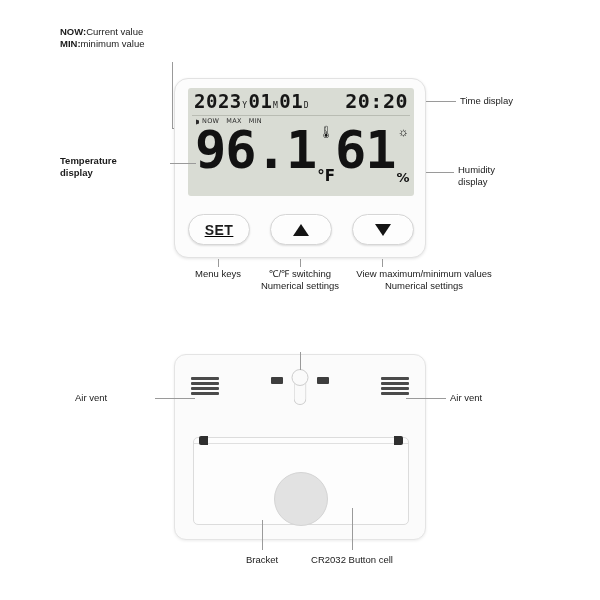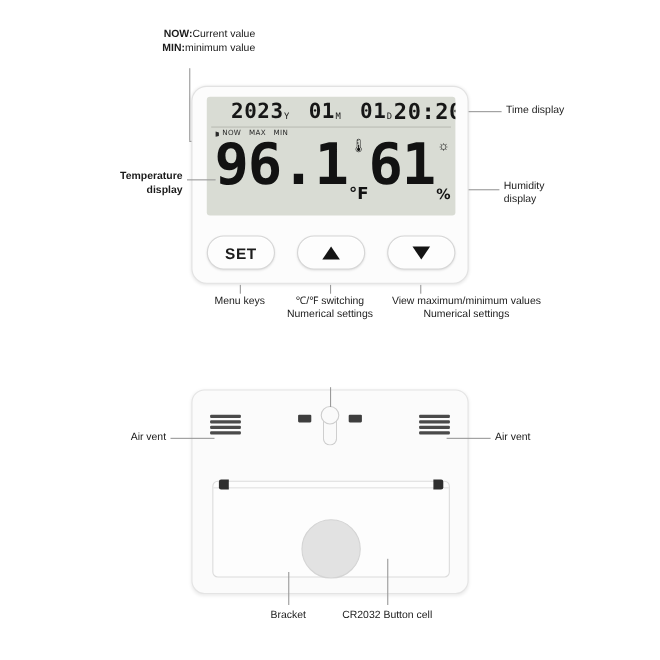--- a/index.html
+++ b/index.html
@@ -18,21 +18,21 @@
 
   
   .label {
     position: absolute;
     font-size: 9.5px;
     color: #1a1a1a;
     line-height: 1.25;
     white-space: nowrap;
   }
   .label.center { text-align: center; }
-  .label.right  { text-align: right; }
+  .label.right  { text-align: left; }
   .lbl-bold { font-weight: bold; }
 
   .leader {
     position: absolute;
     background: #9a9a9a;
     height: 1px;
   }
   .leader.v { width: 1px; height: auto; }
 
   
@@ -64,21 +64,20 @@
   .datepart {
     display: flex; align-items: flex-end;
     letter-spacing: 0.5px;
   }
   .big-d {
     font-family: "DejaVu Sans Mono", monospace;
     font-size: 19px;
     font-weight: bold;
     color: #161616;
     line-height: 1;
-    margin-left: 16px;
   }
   .unit-d {
     font-family: "DejaVu Sans Mono", monospace;
     font-size: 8px;
     color: #161616;
     line-height: 1;
     padding-bottom: 1px;
     padding-left: 0.5px;
     padding-right: 1px;
   }
@@ -166,20 +165,21 @@
     align-items: center;
   }
   .btn {
     width: 62px; height: 31px;
     border-radius: 16px;
     background: #fdfdfd;
     border: 1px solid #d6d6d6;
     box-shadow: 0 1px 2px rgba(0,0,0,0.12), inset 0 1px 0 #ffffff;
     display: flex; align-items: center; justify-content: center;
     cursor: pointer;
+    text-decoration: underline;
   }
   .btn-text {
     font-family: "Liberation Sans", sans-serif;
     font-weight: bold;
     font-size: 14px;
     color: #1c1c1c;
     letter-spacing: 0.5px;
   }
   .tri {
     width: 0; height: 0;

